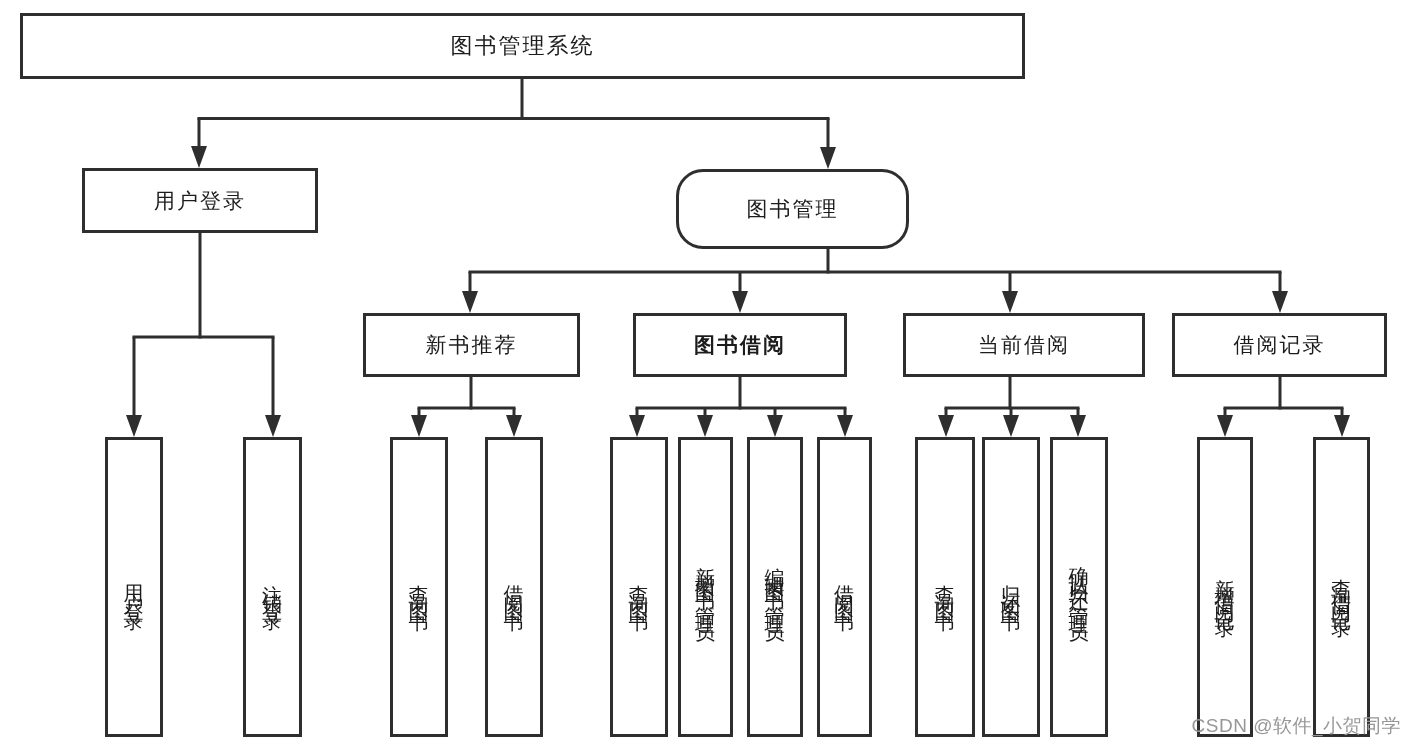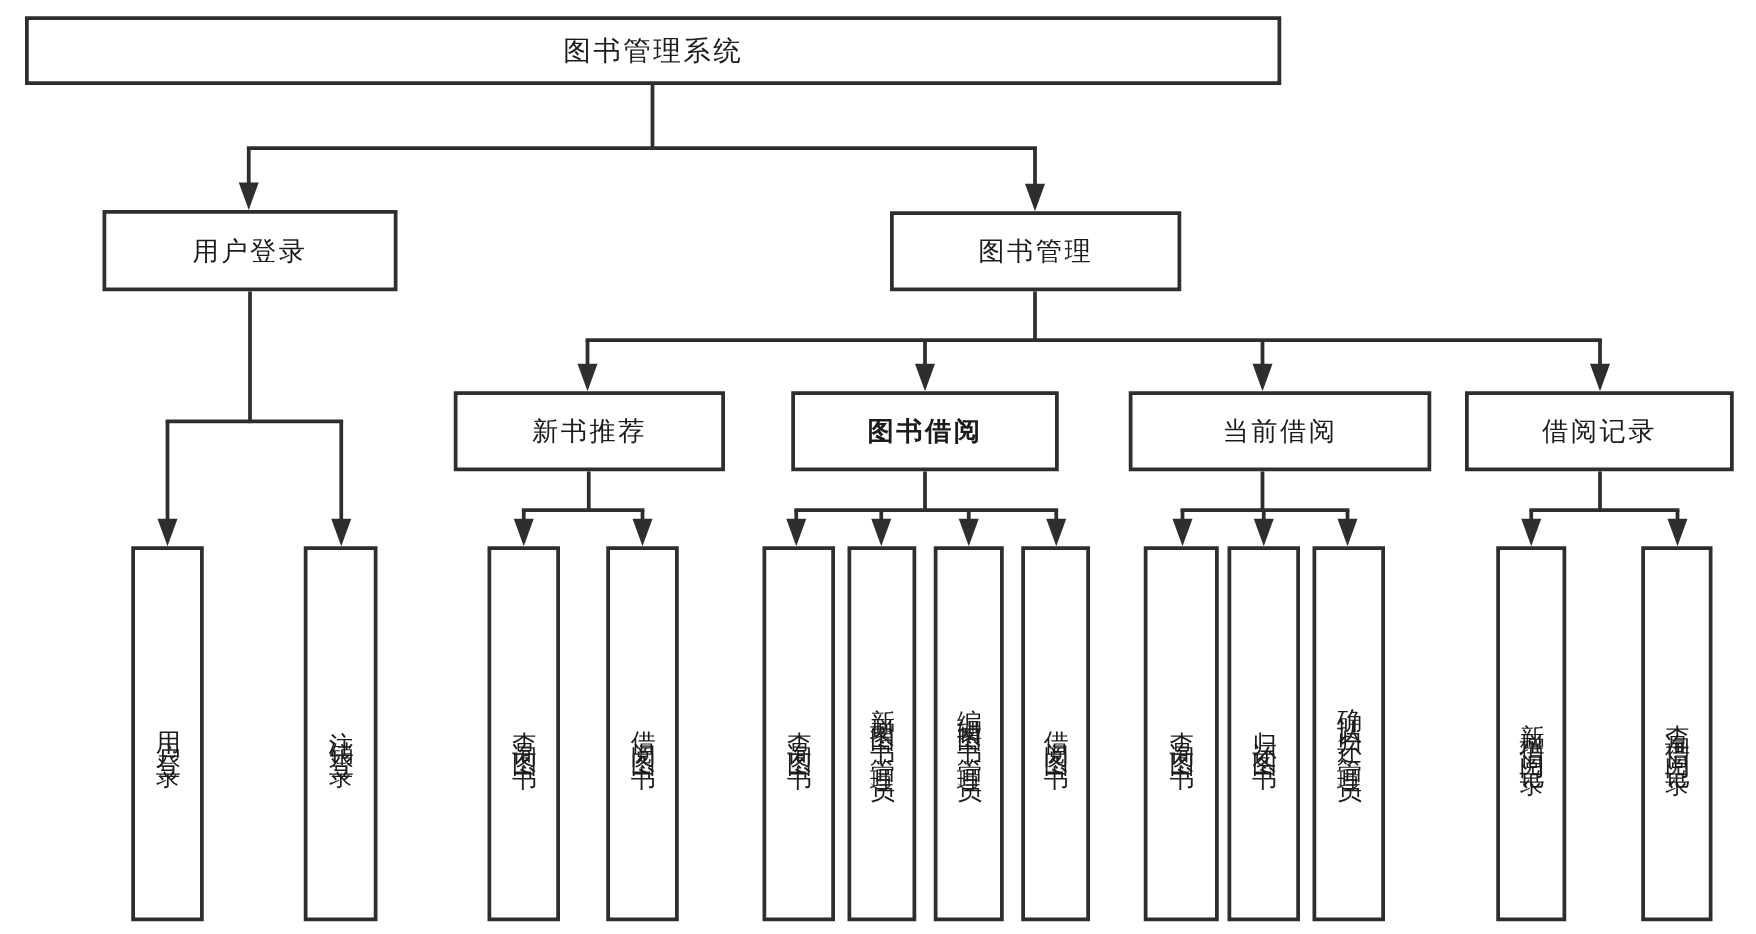--- a/index.html
+++ b/index.html
@@ -22,23 +22,23 @@
     position:absolute;
     box-sizing:border-box;
     background:#fff;
     border:3px solid var(--line);
     display:flex;
     align-items:center;
     justify-content:center;
     text-align:center;
   }
   .node.h{font-size:21px;letter-spacing:2px;}
-  .node.root{left:20px;top:13px;width:1005px;height:55px;font-size:22px;}
+  .node.root{left:20px;top:13px;width:1005px;height:66px;font-size:22px;}
   .node.l2a{left:82px;top:168px;width:236px;height:65px;}
-  .node.l2b{left:712px;top:169px;width:233px;height:64px;}
+  .node.l2b{left:676px;top:169px;width:233px;height:80px;border-radius:27px;}
   .node.l3{top:313px;height:64px;}
   .node.l3a{left:363px;width:217px;}
   .node.l3b{left:633px;width:214px;font-weight:bold;}
   .node.l3c{left:903px;width:242px;}
   .node.l3d{left:1172px;width:215px;}
   .node.leaf{top:437px;height:300px;}
   .leaf .vtxt{
     writing-mode:vertical-rl;
     text-orientation:mixed;
     font-size:20px;
@@ -185,13 +185,14 @@
     <span class="vtxt">确认归还（管理员）</span>
     </div>
 
   <div class="node leaf lf12 tight">
     <span class="vtxt">新增借阅记录</span>
     </div>
   <div class="node leaf lf13 tight">
     <span class="vtxt">查询借阅记录</span>
     </div>
 
+  <div id="watermark">CSDN @软件_小贺同学</div>
 </div>
 
 </body></html>

